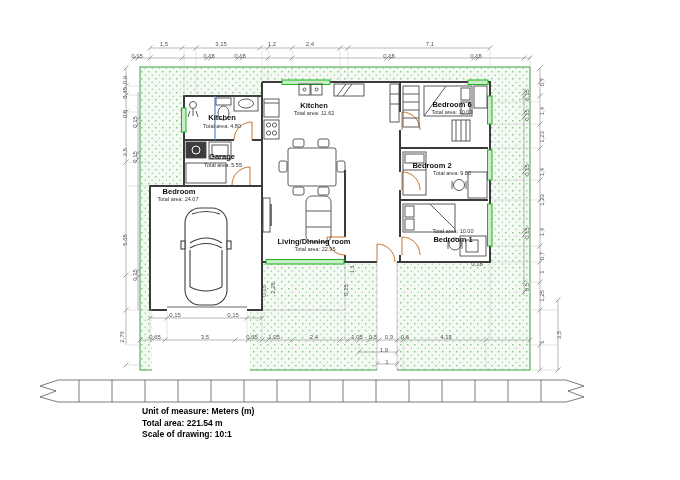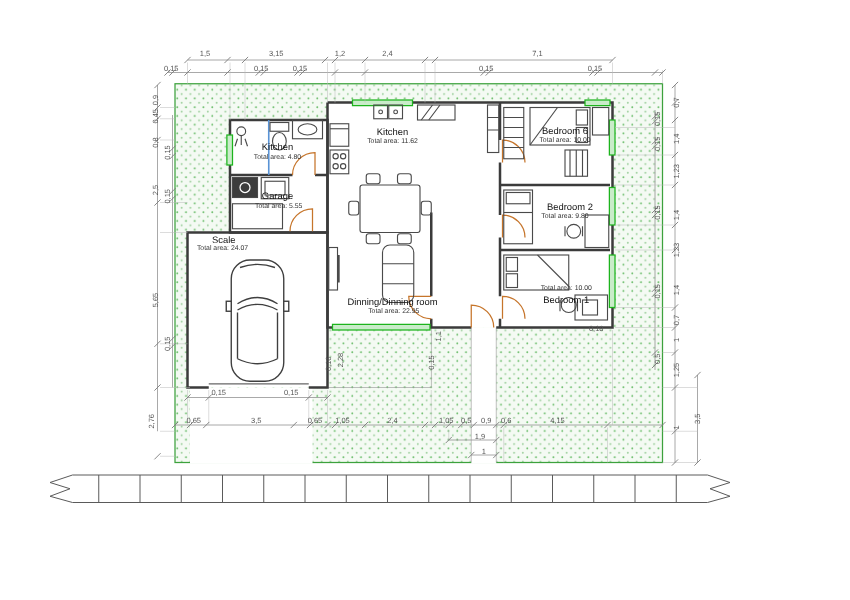--- a/index.html
+++ b/index.html
@@ -2,21 +2,21 @@
 <html><head>
 <meta charset="utf-8">
 <style>
   html,body{margin:0;padding:0;background:#fff;}
   .canvas{position:relative;width:680px;height:480px;background:#ffffff;
           font-family:"Liberation Sans",sans-serif;overflow:hidden;}
   svg{position:absolute;left:0;top:0;}
   .lbl{position:absolute;transform:translate(-50%,-50%);font-size:6px;color:#555;
        white-space:nowrap;line-height:1;}
   .lbl.v{transform:translate(-50%,-50%) rotate(-90deg);}
-  .room{position:absolute;transform:translate(-50%,-50%);font-size:7.5px;font-weight:normal;
+  .room{position:absolute;transform:translate(-50%,-50%);font-size:7.5px;font-weight:bold;
         color:#111;white-space:nowrap;line-height:1;}
   .area{position:absolute;transform:translate(-50%,-50%);font-size:5.5px;color:#333;
         white-space:nowrap;line-height:1;}
   .info{position:absolute;left:142px;top:406px;font-size:8.5px;font-weight:bold;color:#000;
         line-height:11.5px;white-space:nowrap;}
 </style>
 </head>
 <body>
 
 <div class="canvas">
@@ -188,33 +188,38 @@
     <path d="M79,380 V402 M112,380 V402 M145,380 V402 M178,380 V402 M211,380 V402 M244,380 V402 M277,380 V402 M310,380 V402 M343,380 V402 M376,380 V402 M409,380 V402 M442,380 V402 M475,380 V402 M508,380 V402 M541,380 V402"></path>
     <path d="M58,380 L40,386 L56,391 L40,397 L58,402"></path>
     <path d="M566,380 L584,386 L568,391 L584,397 L566,402"></path>
   </g>
 </svg>
 
 <span class="room" style="left:222px;top:118px">Kitchen</span>
 <span class="area" style="left:222px;top:127px">Total area: 4.80</span>
 <span class="room" style="left:222px;top:157px">Garage</span>
 <span class="area" style="left:223px;top:166px">Total area: 5.55</span>
-<span class="room" style="left:179px;top:192px">Scale</span>
+<span class="room" style="left:179px;top:192px">Bedroom</span>
 <span class="area" style="left:178px;top:200px">Total area: 24.07</span>
 <span class="room" style="left:314px;top:106px">Kitchen</span>
 <span class="area" style="left:314px;top:114px">Total area: 11.62</span>
-<span class="room" style="left:314px;top:242px">Dinning/Dinning room</span>
+<span class="room" style="left:314px;top:242px">Living/Dinning room</span>
 <span class="area" style="left:315px;top:250px">Total area: 22.95</span>
 <span class="room" style="left:452px;top:105px">Bedroom 6</span>
 <span class="area" style="left:452px;top:113px">Total area: 10.00</span>
-<span class="room" style="left:456px;top:166px">Bedroom 2</span>
+<span class="room" style="left:432px;top:166px">Bedroom 2</span>
 <span class="area" style="left:452px;top:174px">Total area: 9.80</span>
 <span class="room" style="left:453px;top:240px">Bedroom 1</span>
 <span class="area" style="left:453px;top:232px">Total area: 10.00</span>
 
+<div class="info">
+  <div>Unit of measure: Meters (m)</div>
+  <div>Total area: 221.54 m</div>
+  <div>Scale of drawing: 10:1</div>
+</div>
 
 <div id="dim-labels">
       <span class="lbl" style="left: 164px; top: 44px;">1,5</span>
       <span class="lbl" style="left: 221px; top: 44px;">3,15</span>
       <span class="lbl" style="left: 272px; top: 44px;">1,2</span>
       <span class="lbl" style="left: 310px; top: 44px;">2,4</span>
       <span class="lbl" style="left: 430px; top: 44px;">7,1</span>
       <span class="lbl" style="left: 137px; top: 56px;">0,15</span>
       <span class="lbl" style="left: 209px; top: 56px;">0,15</span>
       <span class="lbl" style="left: 240px; top: 56px;">0,15</span>

